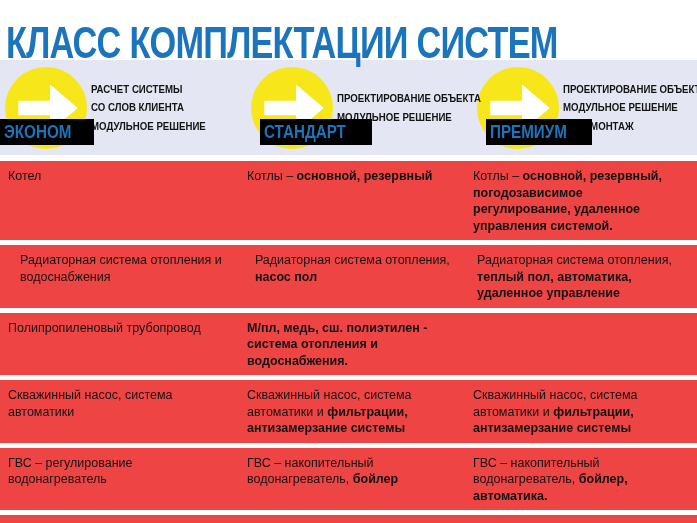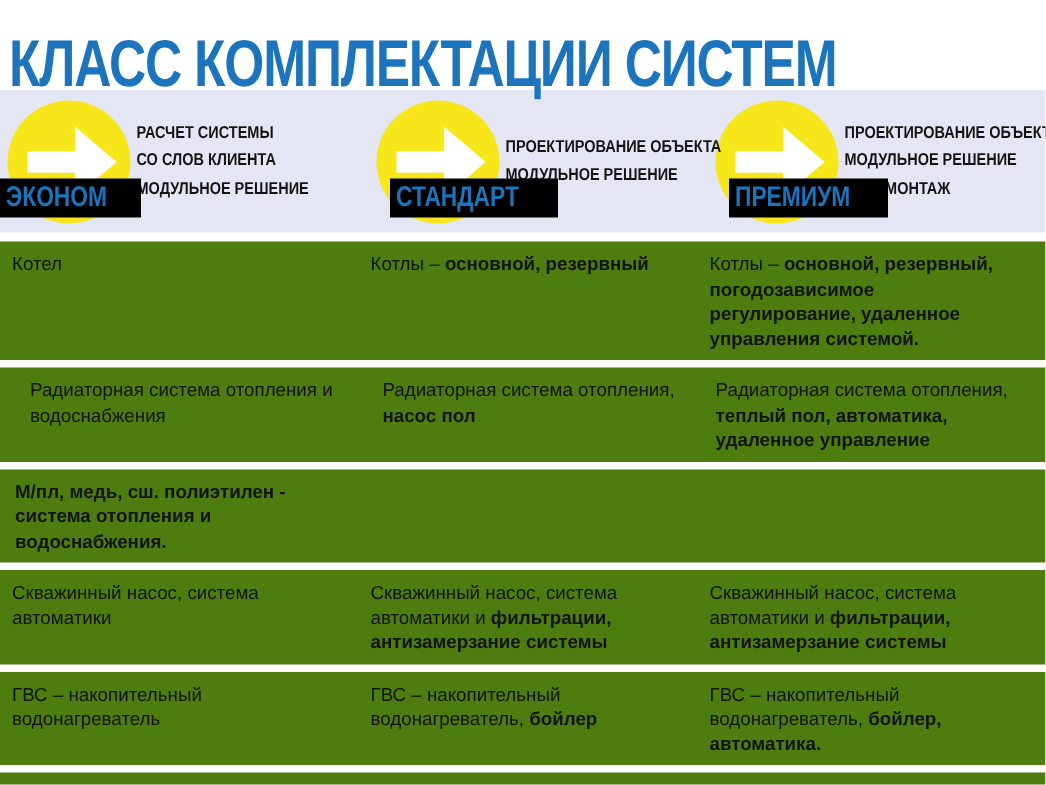--- a/index.html
+++ b/index.html
@@ -28,21 +28,21 @@
     padding:3px 6px 4px 4px; line-height:1; white-space:nowrap;margin-top:24px; }
   .tier-label span { display:inline-block; transform:scaleX(0.8); transform-origin:0 50%; }
   .t1 .tier-label { left:0; }
   .t2 .tier-label, .t3 .tier-label { left:23px; }
   .tier-desc { margin-left:4px; z-index:1; }
   .tier-desc div { font-weight:700; color:#141414; font-size:11.5px; line-height:1.62;
     white-space:nowrap; transform:scaleX(0.84); transform-origin:0 50%; }
 
   
   .table { margin-top:6px; }
-  .row { display:flex; background:#4d7c0f; margin-bottom:5px; }
+  .row { display:flex; background:#ef4444; margin-bottom:5px; }
   .row:nth-child(1) { min-height:57px; }
   .row:nth-child(2) { min-height:51px;padding-left:12px; }
   .row:nth-child(3) { min-height:37px; }
   .row:nth-child(4) { min-height:52px; }
   .row:nth-child(5) { min-height:40px; }
   .row:nth-child(6) { min-height:33px; }
   .row:nth-child(7) { min-height:63px; margin-bottom:0; }
   .cell { font-size:12.5px; line-height:1.32; color:#141414; padding-top:7px;
     padding-bottom:6px; }
   .cell.c1 { width:237px; padding-left:8px; padding-right:18px; }
@@ -113,29 +113,30 @@
     <div class="cell c1"><span>Котел</span></div>
     <div class="cell c2"><span>Котлы – </span><span class="b">основной, резервный</span></div>
     <div class="cell c3"><span>Котлы – </span><span class="b">основной, резервный, погодозависимое регулирование, удаленное управления системой.</span></div>
   </div>
   <div class="row">
     <div class="cell c1"><span>Радиаторная система отопления и водоснабжения</span></div>
     <div class="cell c2"><span>Радиаторная система отопления, </span><span class="b">насос пол</span></div>
     <div class="cell c3"><span>Радиаторная система отопления, </span><span class="b">теплый пол, автоматика, удаленное управление</span></div>
   </div>
   <div class="row">
+    <div class="cell c1"><span>Полипропиленовый трубопровод</span></div>
     <div class="cell c3"><span class="b">М/пл, медь, сш. полиэтилен - система отопления и водоснабжения.</span></div>
   </div>
   <div class="row">
     <div class="cell c1"><span>Скважинный насос, система автоматики</span></div>
     <div class="cell c2"><span>Скважинный насос, система автоматики и </span><span class="b">фильтрации, антизамерзание системы</span></div>
     <div class="cell c3"><span>Скважинный насос, система автоматики и </span><span class="b">фильтрации, антизамерзание системы</span></div>
   </div>
   <div class="row">
-    <div class="cell c1"><span>ГВС – накопительный водонагреватель</span></div>
+    <div class="cell c1"><span>ГВС – регулирование водонагреватель</span></div>
     <div class="cell c2"><span>ГВС – накопительный водонагреватель, </span><span class="b">бойлер</span></div>
     <div class="cell c3"><span>ГВС – накопительный водонагреватель, </span><span class="b">бойлер, автоматика.</span></div>
   </div>
   <div class="row">
     <div class="cell c1"></div>
     <div class="cell c2"></div>
     <div class="cell c3"></div>
   </div>
 
 </div>

